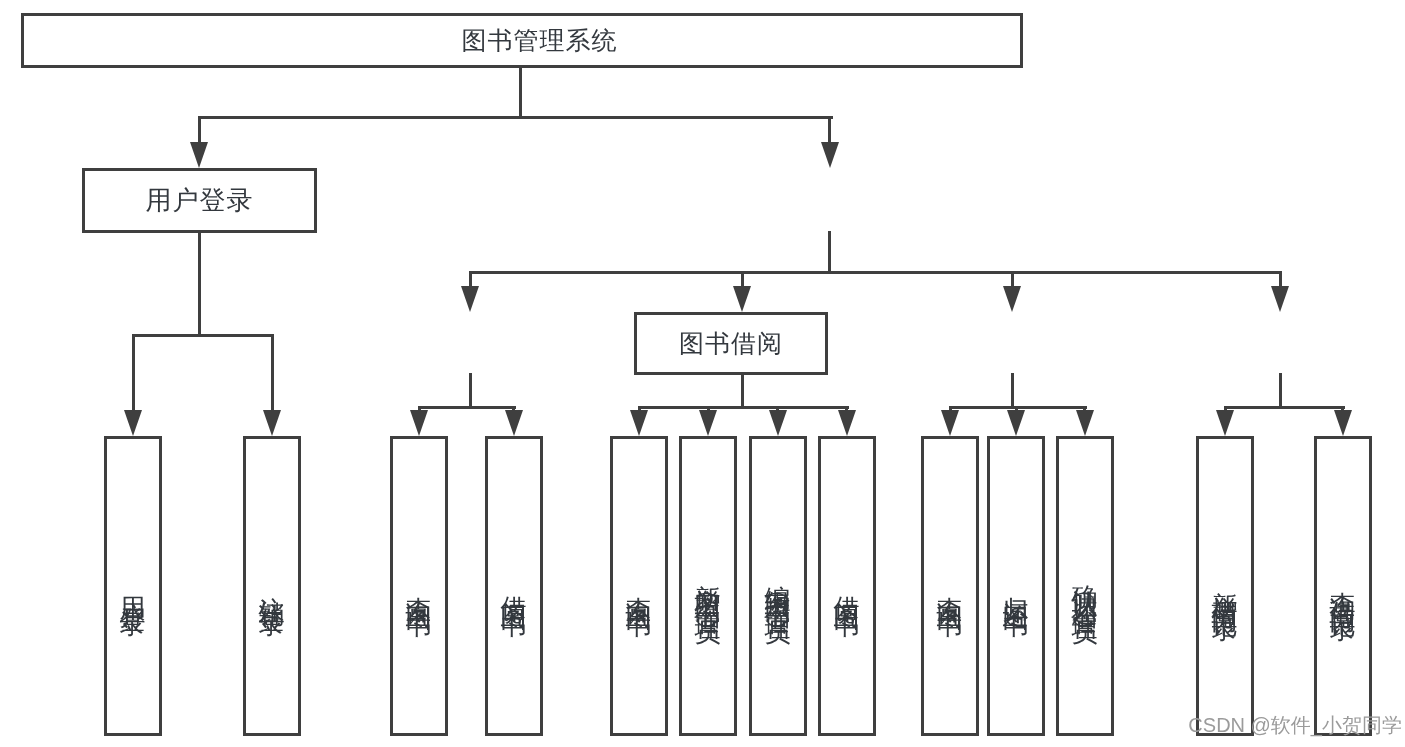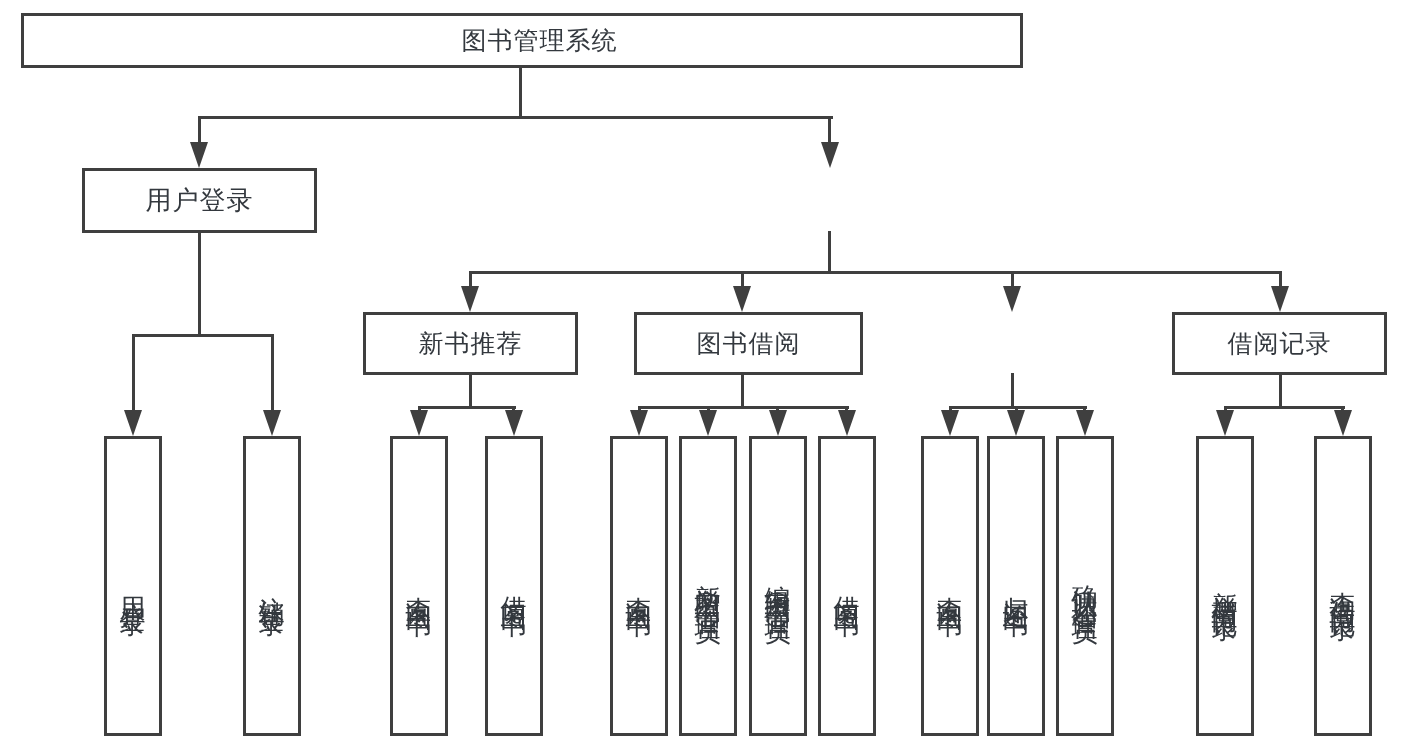--- a/index.html
+++ b/index.html
@@ -81,23 +81,21 @@
   <div class="h" style="left:469px;top:271px;width:813px;"></div>
   <div class="v" style="left:469px;top:272px;height:16px;"></div>
   <div class="v" style="left:741px;top:272px;height:16px;"></div>
   <div class="v" style="left:1011px;top:272px;height:16px;"></div>
   <div class="v" style="left:1279px;top:272px;height:16px;"></div>
   <div class="ar" style="left:461px;top:286px;"></div>
   <div class="ar" style="left:733px;top:286px;"></div>
   <div class="ar" style="left:1003px;top:286px;"></div>
   <div class="ar" style="left:1271px;top:286px;"></div>
 
-  <div class="box" style="left:363px;top:312px;width:215px;height:63px;">新书推荐</div>
-  <div class="box" style="left:634px;top:312px;width:229px;height:63px;">图书借阅</div>
-  <div class="box" style="left:1172px;top:312px;width:215px;height:63px;">借阅记录</div>
+  <div class="box" style="left:634px;top:312px;width:194px;height:63px;">图书借阅</div>
 
   <div class="v" style="left:469px;top:373px;height:35px;"></div>
   <div class="h" style="left:418px;top:406px;width:98px;"></div>
   <div class="v" style="left:418px;top:407px;height:7px;"></div>
   <div class="v" style="left:512px;top:407px;height:7px;"></div>
   <div class="ar" style="left:410px;top:410px;"></div>
   <div class="ar" style="left:505px;top:410px;"></div>
 
   <div class="v" style="left:741px;top:373px;height:35px;"></div>
   <div class="h" style="left:638px;top:406px;width:211px;"></div>
@@ -137,14 +135,15 @@
   <div class="box vbox" style="left:749px;top:436px;width:58px;height:300px;">编辑图书（管理员）</div>
   <div class="box vbox" style="left:818px;top:436px;width:58px;height:300px;">借阅图书</div>
 
   <div class="box vbox" style="left:921px;top:436px;width:58px;height:300px;">查询图书</div>
   <div class="box vbox" style="left:987px;top:436px;width:58px;height:300px;">归还图书</div>
   <div class="box vbox" style="left:1056px;top:436px;width:58px;height:300px;">确认归还（管理员）</div>
 
   <div class="box vbox" style="left:1196px;top:436px;width:58px;height:300px;">新增借阅记录</div>
   <div class="box vbox" style="left:1314px;top:436px;width:58px;height:300px;">查询借阅记录</div>
 
+  <div class="watermark">CSDN @软件_小贺同学</div>
 
 </div>
 
 </body></html>

